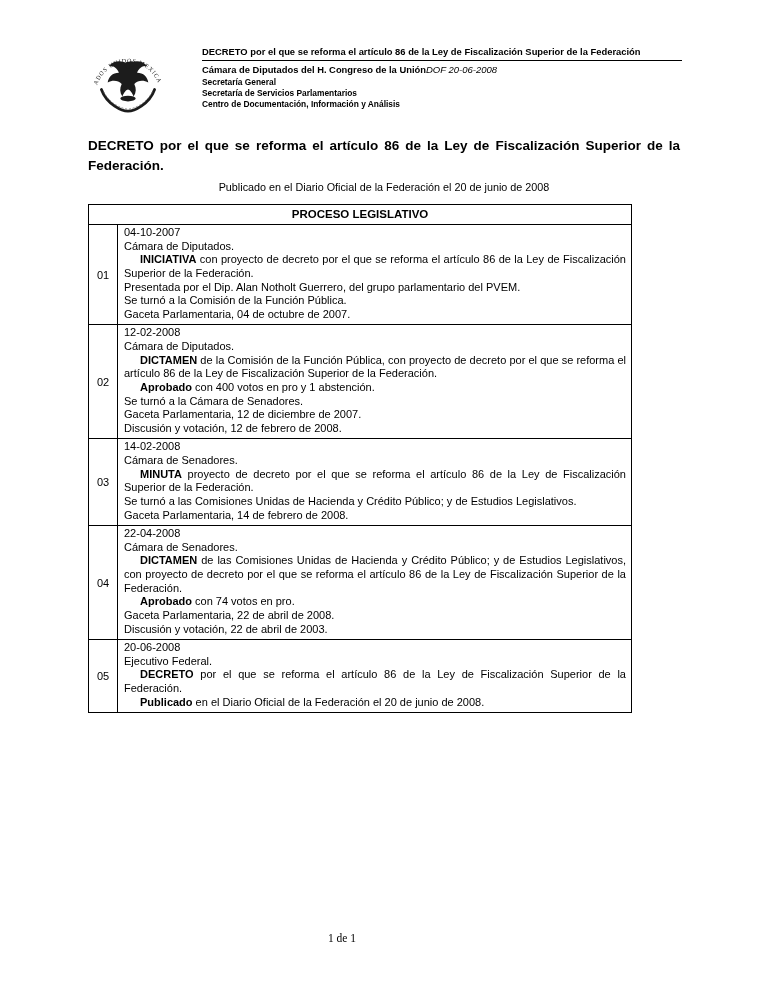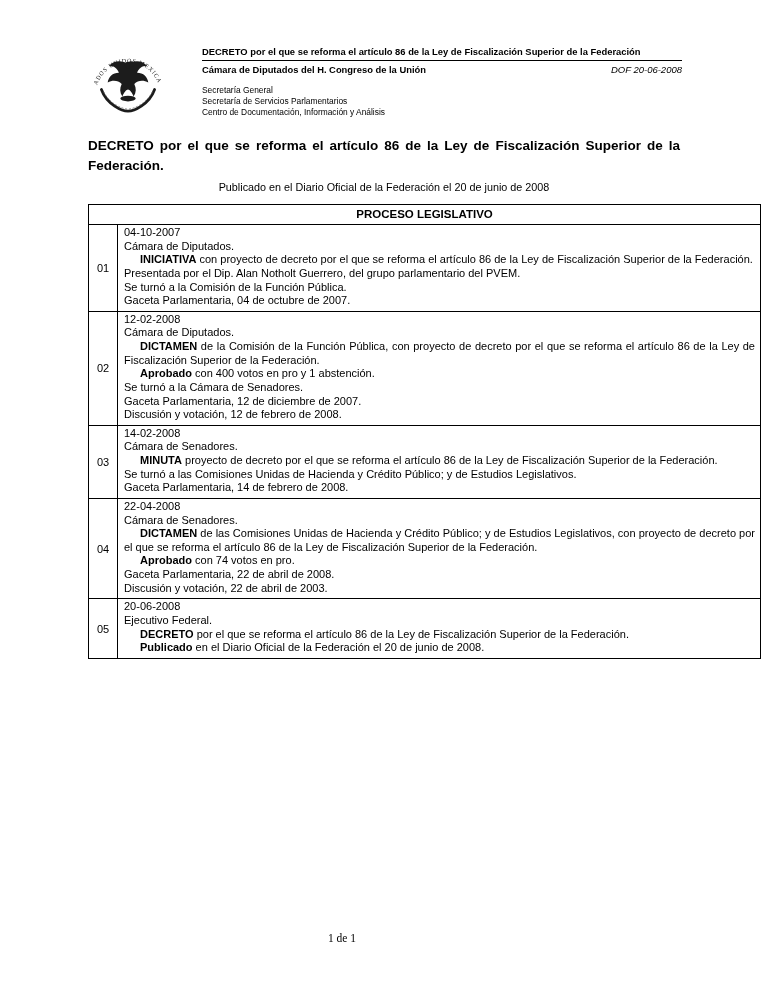--- a/index.html
+++ b/index.html
@@ -11,34 +11,34 @@
   .page { position: relative; width: 768px; height: 994px; background: #fff; overflow: hidden; }
 
   
   .header { position: absolute; left: 86px; top: 40px; width: 596px; display: flex; align-items: flex-start; }
   .seal-wrap { flex: 0 0 84px; }
   .hdr-text { flex: 1; margin-left: 32px; padding-top: 6px; }
   .hdr-banner {
     font-size: 9.4px; font-weight: bold; white-space: nowrap;
     padding-bottom: 3px; border-bottom: 1px solid #000; margin-bottom: 3px;
   }
-  .hdr-row { display: flex; justify-content: space-between; align-items: baseline; }
+  .hdr-row { display: flex; align-items: baseline; }
   .hdr-org { font-size: 9.4px; font-weight: bold; }
   .hdr-dof { font-size: 9.5px; font-style: italic; }
-  .hdr-dept { font-size: 8.4px; line-height: 1.32; margin-top: 10px; }
+  .hdr-dept { font-size: 8.4px; line-height: 1.32; margin-top: 2px; font-weight: bold; }
 
   
   .doc-title {
     position: absolute; left: 88px; top: 136px; width: 592px;
     font-size: 13.5px; font-weight: bold; text-align: justify; line-height: 1.5;
   }
   .published { position: absolute; left: 88px; top: 181px; width: 592px; text-align: center; font-size: 10.8px; }
 
   
-  .ptable { position: absolute; left: 88px; top: 204px; width: 673px; border: 1px solid #000; box-sizing: border-box; }
+  .ptable { position: absolute; left: 88px; top: 204px; width: 544px; border: 1px solid #000; box-sizing: border-box; }
   .thead { text-align: center; font-weight: bold; font-size: 11.5px; padding: 3px 0 4px 0; border-bottom: 1px solid #000; }
   .trow { display: flex; border-bottom: 1px solid #000; }
   .trow:last-child { border-bottom: none; }
   .tnum {
     flex: 0 0 28px; border-right: 1px solid #000;
     display: flex; align-items: center; justify-content: center; font-size: 11px;
   }
   .tcell { flex: 1; padding: 1px 5px 3px 6px; min-width: 0; }
   .tcell p { margin: 0; font-size: 11px; line-height: 1.24; text-align: justify; }
   .tcell p .b { font-weight: bold; margin-left: 16px; }

